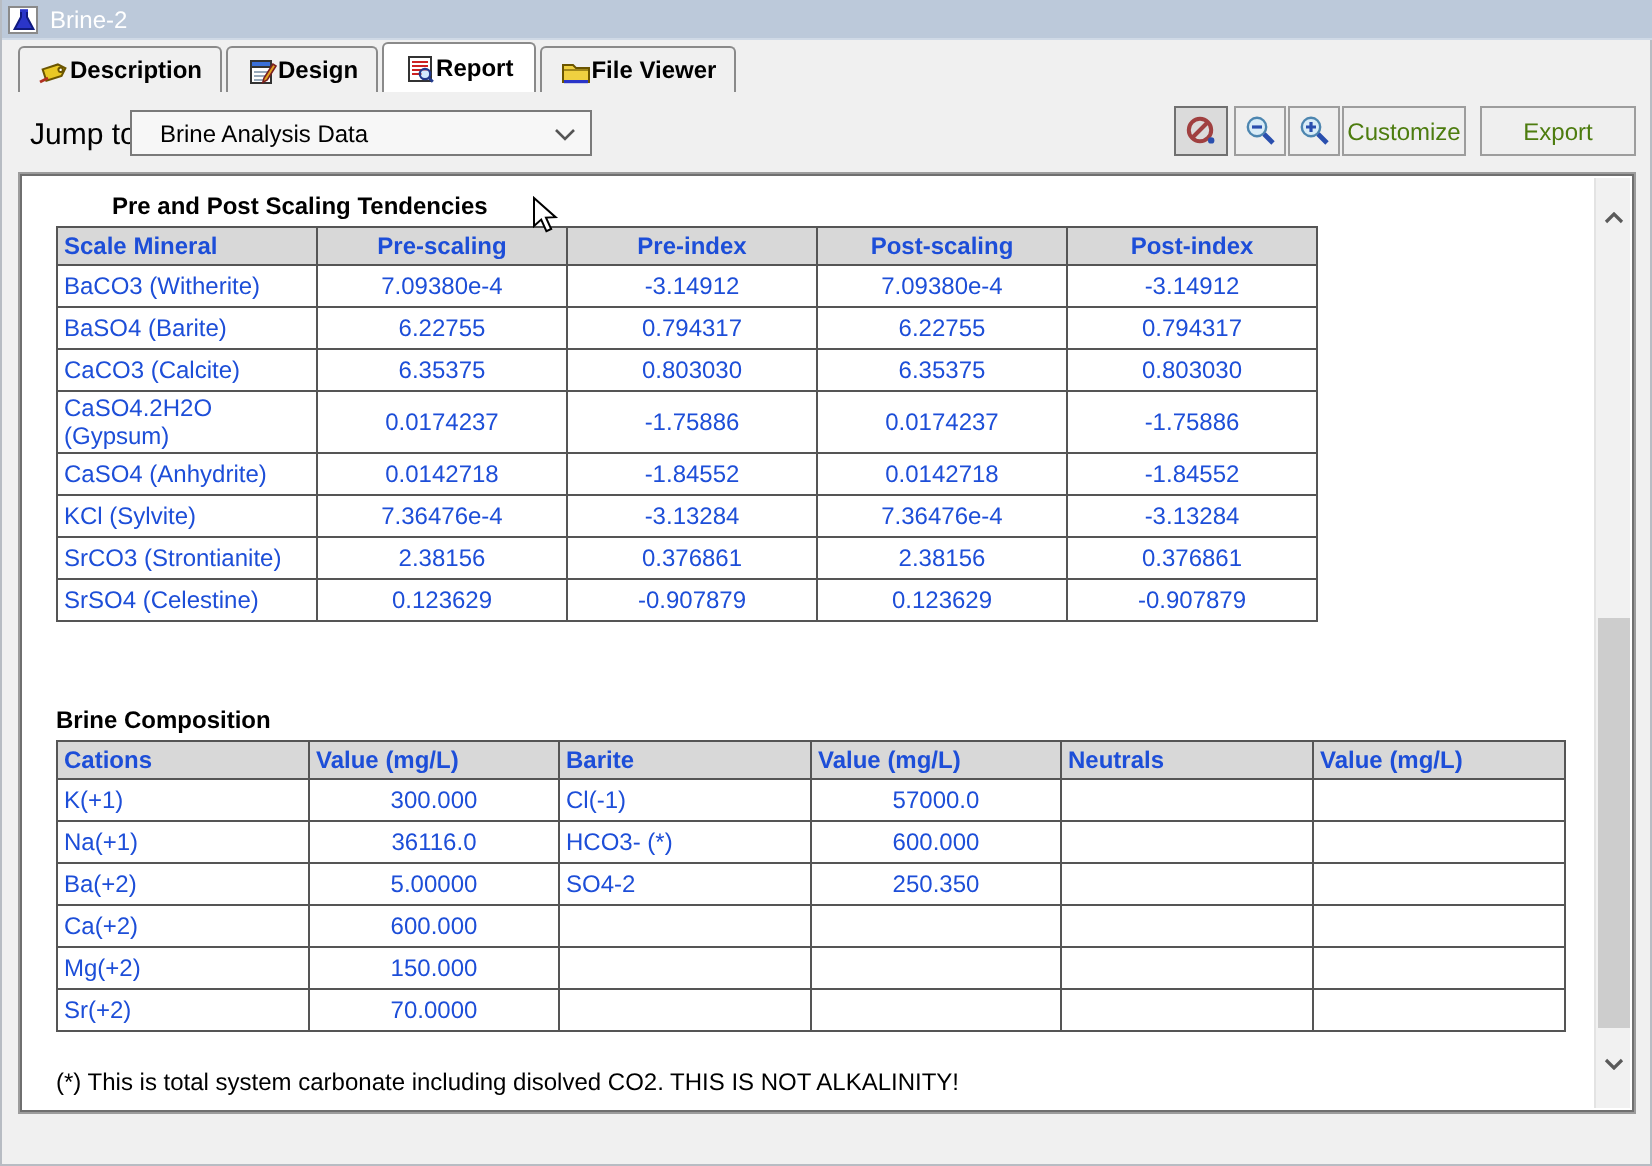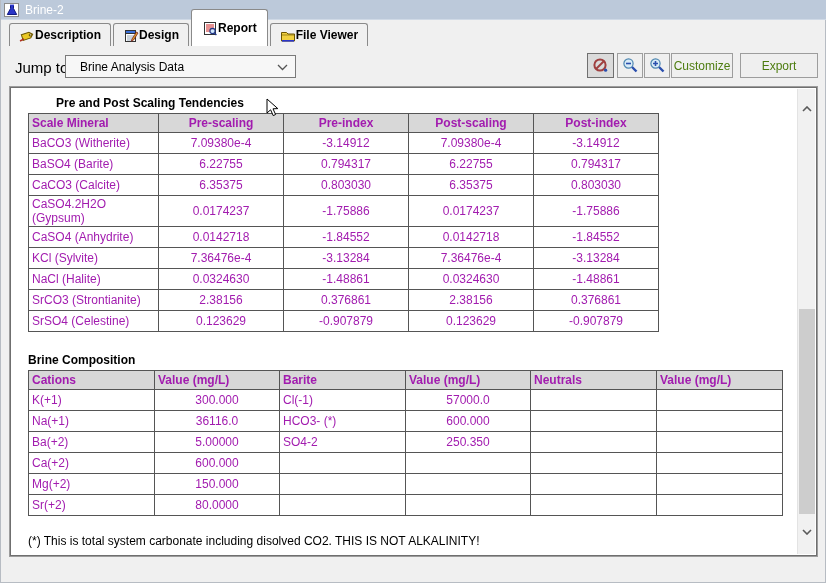--- a/index.html
+++ b/index.html
@@ -9,21 +9,21 @@
   .window { position:absolute; inset:0; border-left:1px solid #b7bcc3; border-right:1px solid #b7bcc3; border-bottom:1px solid #b7bcc3; background:#f0f0f0; }
 
   
   .titlebar { position:absolute; left:0; top:0; width:826px; height:20px; background:#bcc9da; border-bottom:1px solid #cfd9e6; display:flex; align-items:center; }
   .titlebar .app-icon { width:16px; height:16px; margin-left:3px; margin-right:5px; }
   .titlebar .title { color:#ffffff; font-weight:normal; font-size:12px; }
 
   
   .tabstrip { position:absolute; left:8px; top:21px; height:25px; display:flex; align-items:flex-end; }
   .tab { height:23px; display:flex; align-items:center; padding:0 9px; border:1px solid #8a8a8a; border-bottom:none; border-radius:3px 3px 0 0; background:#f0f0f0; font-size:12px; font-weight:bold; color:#000; margin-right:2px; cursor:default; }
-  .tab.active { height:37px; background:#ffffff; position:relative; z-index:2; padding:0 10px; }
+  .tab.active { height:25px; background:#ffffff; position:relative; z-index:2; padding:0 10px; }
   .tab .tab-icon { width:16px; height:15px; display:inline-block; }
 
   
   .jump-label { position:absolute; left:14px; top:59px; font-size:15px; color:#000; }
   .combo { position:absolute; left:64px; top:55px; width:231px; height:23px; background:#f7f7f7; border:1px solid #7a7a7a; display:flex; align-items:center; font-size:12px; padding-left:14px; }
   .combo .chev { position:absolute; right:7px; top:8px; }
 
   
   .tbtn { position:absolute; top:53px; height:25px; background:#efefef; border:1px solid #9d9d9d; display:flex; align-items:center; justify-content:center; font-size:12px; color:#4d7c0f; cursor:default; }
   .tbtn.pressed { background:#dbdbdb; border-color:#707070; }
@@ -38,21 +38,21 @@
   .viewport-inner { position:absolute; inset:0; border:1px solid #6f6f6f; background:#ffffff; overflow:hidden; }
 
   
   .scrollbar { position:absolute; right:1px; top:1px; width:18px; height:465px; background:#f1f1f1; border-left:1px solid #e3e3e3; }
   .sb-thumb { position:absolute; left:1px; width:16px; top:220px; height:205px; background:#cdcdcd; }
   .sb-arrow { position:absolute; left:0; width:18px; height:16px; display:flex; align-items:center; justify-content:center; }
   .sb-up { top:12px; } .sb-down { bottom:14px; }
 
   
   .rc-title { position:absolute; font-size:12px; font-weight:bold; color:#000; }
-  .rtable { position:absolute; border-collapse:collapse; table-layout:fixed; font-size:12px; color:#a21caf; background:#fff; }
+  .rtable { position:absolute; border-collapse:collapse; table-layout:fixed; font-size:12px; color:#1d4ed8; background:#fff; }
   .rtable th, .rtable td { border:1px solid #555555; overflow:hidden; white-space:pre-line; }
   .rtable th { background:#d8d8d8; font-weight:bold; text-align:left; padding:2px 3px; height:19px; }
   .rtable td { padding:1px 3px; height:21px; }
   .t-scaling th:not(:first-child) { text-align:center; }
   .t-scaling td:not(:first-child) { text-align:center; }
   .t-scaling td:first-child { text-align:left; }
   .t-brine td:nth-child(even) { text-align:center; }
   .t-brine td:nth-child(odd) { text-align:left; }
   .footnote { position:absolute; left:25px; top:533px; font-size:12px; color:#000; }
 
@@ -206,27 +206,20 @@
               <td>-1.84552</td>
             </tr>
             <tr>
               <td>KCl (Sylvite)</td>
               <td>7.36476e-4</td>
               <td>-3.13284</td>
               <td>7.36476e-4</td>
               <td>-3.13284</td>
             </tr>
             <tr>
-              <td>NaCl (Halite)</td>
-              <td>0.0324630</td>
-              <td>-1.48861</td>
-              <td>0.0324630</td>
-              <td>-1.48861</td>
-            </tr>
-            <tr>
               <td>SrCO3 (Strontianite)</td>
               <td>2.38156</td>
               <td>0.376861</td>
               <td>2.38156</td>
               <td>0.376861</td>
             </tr>
             <tr>
               <td>SrSO4 (Celestine)</td>
               <td>0.123629</td>
               <td>-0.907879</td>
@@ -292,21 +285,21 @@
             <tr>
               <td>Mg(+2)</td>
               <td>150.000</td>
               <td></td>
               <td></td>
               <td></td>
               <td></td>
             </tr>
             <tr>
               <td>Sr(+2)</td>
-              <td>80.0000</td>
+              <td>70.0000</td>
               <td></td>
               <td></td>
               <td></td>
               <td></td>
             </tr>
           </tbody>
         </table>
 
       <div class="footnote" style="left:17px; top:446px; position:absolute;">(*) This is total system carbonate including disolved CO2. THIS IS NOT ALKALINITY!</div>
 

